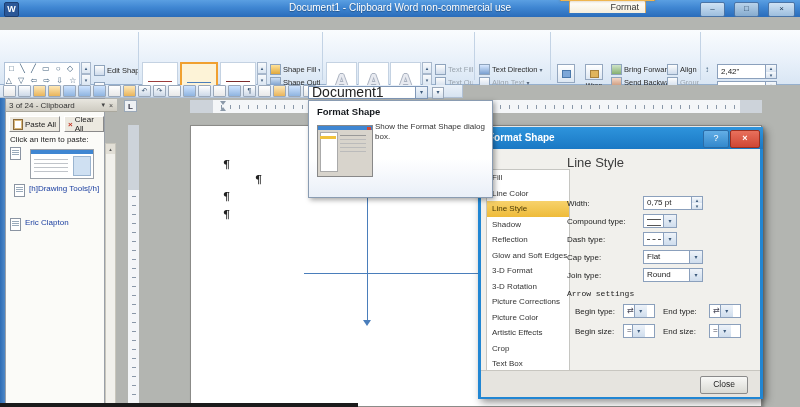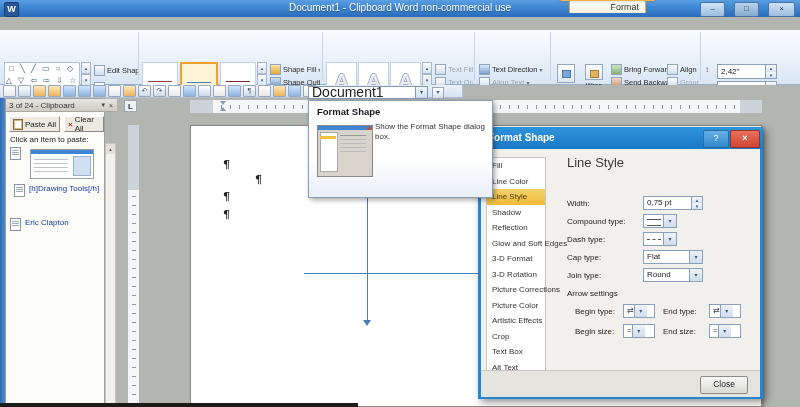--- a/index.html
+++ b/index.html
@@ -181,21 +181,21 @@
   #dialog{left:478px;top:127px;width:285px;height:272px;z-index:30;background:#2186d3;
     box-shadow:3px 3px 8px rgba(0,0,0,.45);box-sizing:border-box;padding:0 3px 3px;}
   #dlg-title{left:0;top:0;width:285px;height:22px;
     background:linear-gradient(#2e94dc,#1a78c4);}
   #dlg-title .txt{position:absolute;left:10px;top:5px;font-size:10px;font-weight:600;color:#fff;}
   #dlg-help{left:225px;top:3px;width:24px;height:16px;background:linear-gradient(#63aee6,#3388cc);
     border:1px solid #2a6ca8;color:#fff;font-size:9px;text-align:center;line-height:15px;border-radius:2px;}
   #dlg-close{left:252px;top:3px;width:28px;height:16px;background:linear-gradient(#e8705c,#cf4634);
     border:1px solid #9c2f20;color:#fff;font-size:9px;font-weight:bold;text-align:center;line-height:15px;border-radius:2px;}
   #dlg-body{left:3px;top:22px;width:279px;height:247px;background:#f1f0ec;}
-  #dlg-side{left:5px;top:8px;width:60px;height:219px;background:#fff;border:1px solid #c6c6c2;box-sizing:border-box;}
+  #dlg-side{left:5px;top:20px;width:84px;height:219px;background:#fff;border:1px solid #c6c6c2;box-sizing:border-box;}
   .side-item{height:15.5px;font-size:8px;color:#333;line-height:15.5px;padding-left:5px;white-space:nowrap;}
   .side-item.sel{background:linear-gradient(#f7d26c,#eebb3a);color:#4a3a06;}
   #dlg-head{left:86px;top:6px;font-size:13px;color:#3d3d3d;}
   .frow-label{position:absolute;font-size:8px;color:#222;}
   .ctrl{position:absolute;display:flex;height:14px;border:1px solid #8ba0bc;background:#fff;box-sizing:border-box;}
   .ctrl .val{flex:1;font-size:8px;line-height:12px;padding-left:3px;color:#222;white-space:nowrap;}
   .ctrl .dbtn{width:12px;background:linear-gradient(#eef3f9,#cfdded);border-left:1px solid #8ba0bc;
     font-size:6px;line-height:12px;text-align:center;color:#3c5a7c;}
   .lineicon{width:14px;height:5px;border-top:1px solid #555;border-bottom:1px solid #555;margin:4px 2px 0 3px;}
   .dashicon{width:14px;height:0;border-top:1px dashed #555;margin:6px 2px 0 3px;}
@@ -572,21 +572,21 @@
       <span class="val">Flat</span>
       <span class="dbtn">▾</span>
     </div>
 
     <span class="frow-label" style="left:86px;top:122px;">Join type:</span>
     <div class="ctrl" style="left:162px;top:119px;width:60px;">
       <span class="val">Round</span>
       <span class="dbtn">▾</span>
     </div>
 
-    <span class="frow-label" style="left:86px;top:140px;">Arrow settings</span>
+    <span class="frow-label" style="left:86px;top:140px;font-family:Liberation Mono, monospace;">Arrow settings</span>
 
     <span class="frow-label" style="left:94px;top:158px;">Begin type:</span>
     <div class="ctrl" style="left:142px;top:155px;width:32px;">
       <span class="glyphicon">⇄</span>
       <span class="dbtn">▾</span>
     </div>
     <span class="frow-label" style="left:182px;top:158px;">End type:</span>
     <div class="ctrl" style="left:228px;top:155px;width:32px;">
       <span class="glyphicon">⇄</span>
       <span class="dbtn">▾</span>

